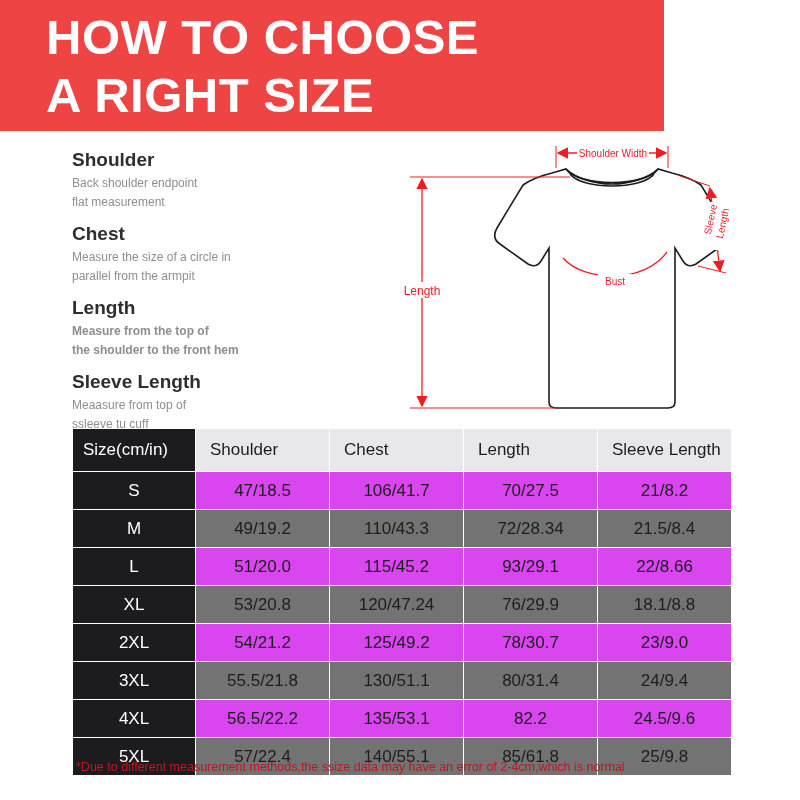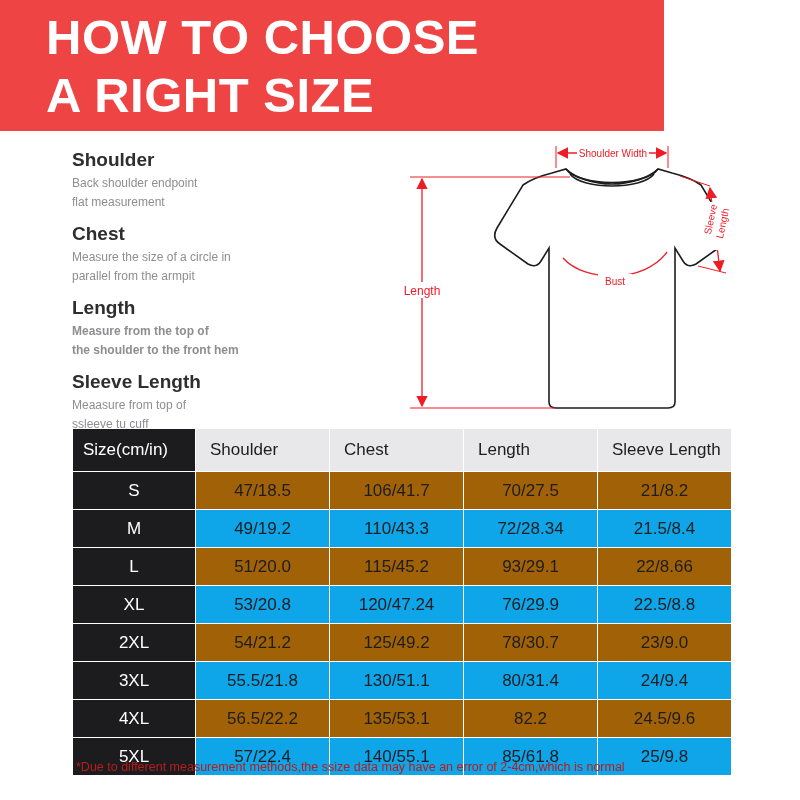--- a/index.html
+++ b/index.html
@@ -112,22 +112,22 @@
     color: #1d1d1f;
     text-align: left;
     padding-left: 14px;
   }
   table.sizes tbody td.cell-size {
     background: #1c1c1e;
     color: #ffffff;
     font-weight: normal;
     font-size: 17px;
   }
-  table.sizes tbody tr.odd td.cell-val { background: #a16207; }
-  table.sizes tbody tr.even td.cell-val { background: #0ea5e9; }
+  table.sizes tbody tr.odd td.cell-val { background: #d946ef; }
+  table.sizes tbody tr.even td.cell-val { background: #737373; }
 
   .footnote {
     position: absolute;
     left: 76px;
     top: 760px;
     font-size: 12.5px;
     color: #b91c1c;
   }
 </style>
 </head>
@@ -266,21 +266,21 @@
           <td class="cell-val">51/20.0</td>
           <td class="cell-val">115/45.2</td>
           <td class="cell-val">93/29.1</td>
           <td class="cell-val">22/8.66</td>
         </tr>
         <tr class="even">
           <td class="cell-size">XL</td>
           <td class="cell-val">53/20.8</td>
           <td class="cell-val">120/47.24</td>
           <td class="cell-val">76/29.9</td>
-          <td class="cell-val">22.5/8.8</td>
+          <td class="cell-val">18.1/8.8</td>
         </tr>
         <tr class="odd">
           <td class="cell-size">2XL</td>
           <td class="cell-val">54/21.2</td>
           <td class="cell-val">125/49.2</td>
           <td class="cell-val">78/30.7</td>
           <td class="cell-val">23/9.0</td>
         </tr>
         <tr class="even">
           <td class="cell-size">3XL</td>

